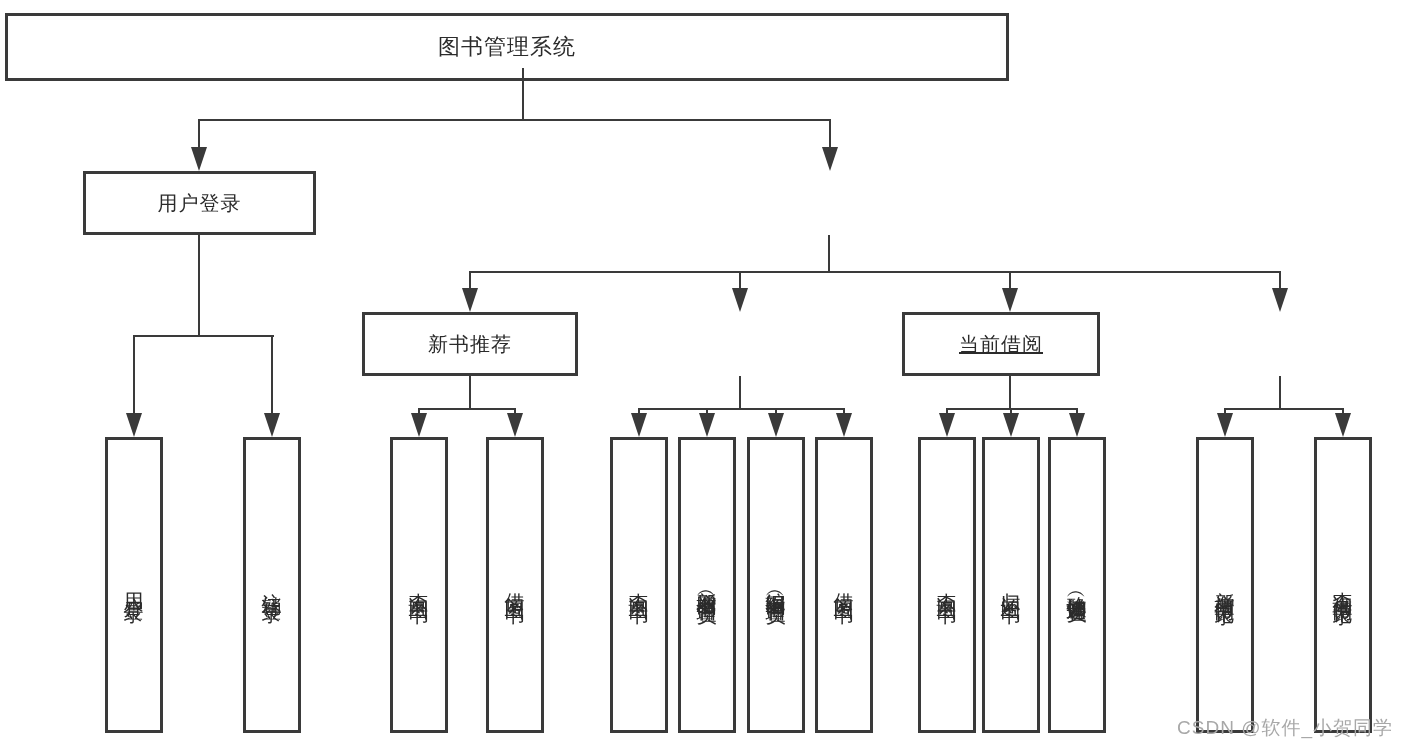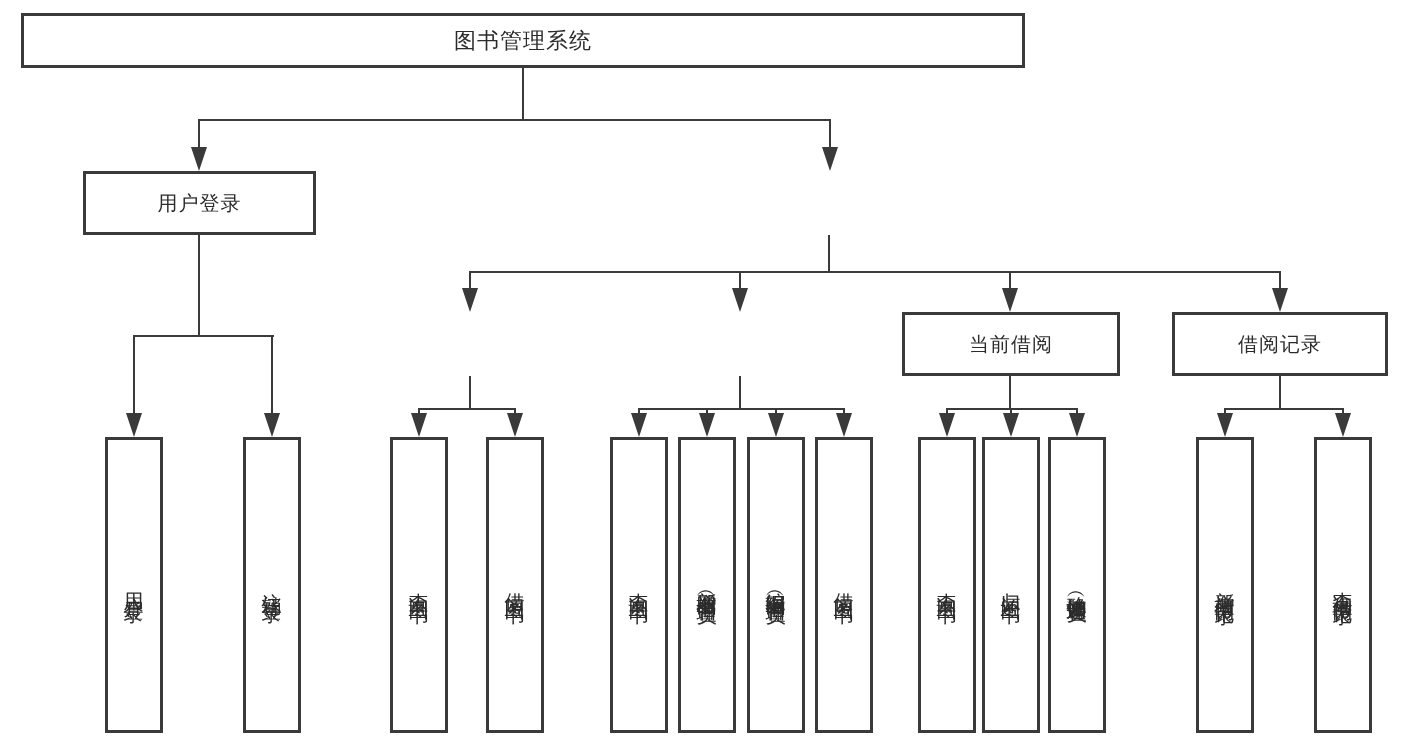--- a/index.html
+++ b/index.html
@@ -62,21 +62,21 @@
     font-size: 19px;
     letter-spacing: 1px;
     white-space: nowrap;
   }
 </style>
 </head>
 <body>
 
 <div id="stage">
 
-  <div class="box title" style="left:21px; top:13px; width:1004px; height:55px;text-align:right;">图书管理系统</div>
+  <div class="box title" style="left:5px; top:13px; width:1004px; height:68px;text-align:right;">图书管理系统</div>
 
   <div class="vline" style="left:522px; top:68px; height:53px;"></div>
   <div class="hline" style="left:198px; top:119px; width:633px;"></div>
   <div class="vline" style="left:198px; top:120px; height:30px;"></div>
   <div class="arrow" style="left:191px; top:147px;"></div>
   <div class="vline" style="left:829px; top:120px; height:30px;"></div>
   <div class="arrow" style="left:822px; top:147px;"></div>
 
   <div class="box" style="left:83px; top:171px; width:233px; height:64px;">用户登录</div>
 
@@ -91,22 +91,22 @@
   <div class="hline" style="left:469px; top:271px; width:812px;"></div>
   <div class="vline" style="left:469px; top:272px; height:20px;"></div>
   <div class="arrow" style="left:462px; top:288px;"></div>
   <div class="vline" style="left:739px; top:272px; height:20px;"></div>
   <div class="arrow" style="left:732px; top:288px;"></div>
   <div class="vline" style="left:1009px; top:272px; height:20px;"></div>
   <div class="arrow" style="left:1002px; top:288px;"></div>
   <div class="vline" style="left:1279px; top:272px; height:20px;"></div>
   <div class="arrow" style="left:1272px; top:288px;"></div>
 
-  <div class="box" style="left:902px; top:312px; width:218px; height:64px;">当前借阅</div>
-  <div class="box" style="left:1172px; top:312px; width:216px; height:64px;">借阅记录</div>
+  <div class="box" style="left:362px; top:312px; width:216px; height:64px;">新书推荐</div>
+  <div class="box" style="left:902px; top:312px; width:198px; height:64px;text-decoration:underline;">当前借阅</div>
 
   <div class="vline" style="left:469px; top:376px; height:34px;"></div>
   <div class="hline" style="left:418px; top:408px; width:98px;"></div>
   <div class="vline" style="left:418px; top:409px; height:8px;"></div>
   <div class="arrow" style="left:411px; top:413px;"></div>
   <div class="vline" style="left:514px; top:409px; height:8px;"></div>
   <div class="arrow" style="left:507px; top:413px;"></div>
 
   <div class="vline" style="left:739px; top:376px; height:34px;"></div>
   <div class="hline" style="left:638px; top:408px; width:207px;"></div>
@@ -146,14 +146,15 @@
   <div class="box leaf" style="left:747px; top:437px; width:58px; height:296px; letter-spacing:2px;">编辑图书（管理员）</div>
   <div class="box leaf" style="left:815px; top:437px; width:58px; height:296px;">借阅图书</div>
 
   <div class="box leaf" style="left:918px; top:437px; width:58px; height:296px;">查询图书</div>
   <div class="box leaf" style="left:982px; top:437px; width:58px; height:296px;">归还图书</div>
   <div class="box leaf" style="left:1048px; top:437px; width:58px; height:296px; letter-spacing:1px;">确认归还（管理员）</div>
 
   <div class="box leaf" style="left:1196px; top:437px; width:58px; height:296px; letter-spacing:3px;">新增借阅记录</div>
   <div class="box leaf" style="left:1314px; top:437px; width:58px; height:296px; letter-spacing:3px;">查询借阅记录</div>
 
+  <div class="watermark">CSDN @软件_小贺同学</div>
 
 </div>
 
 </body></html>

